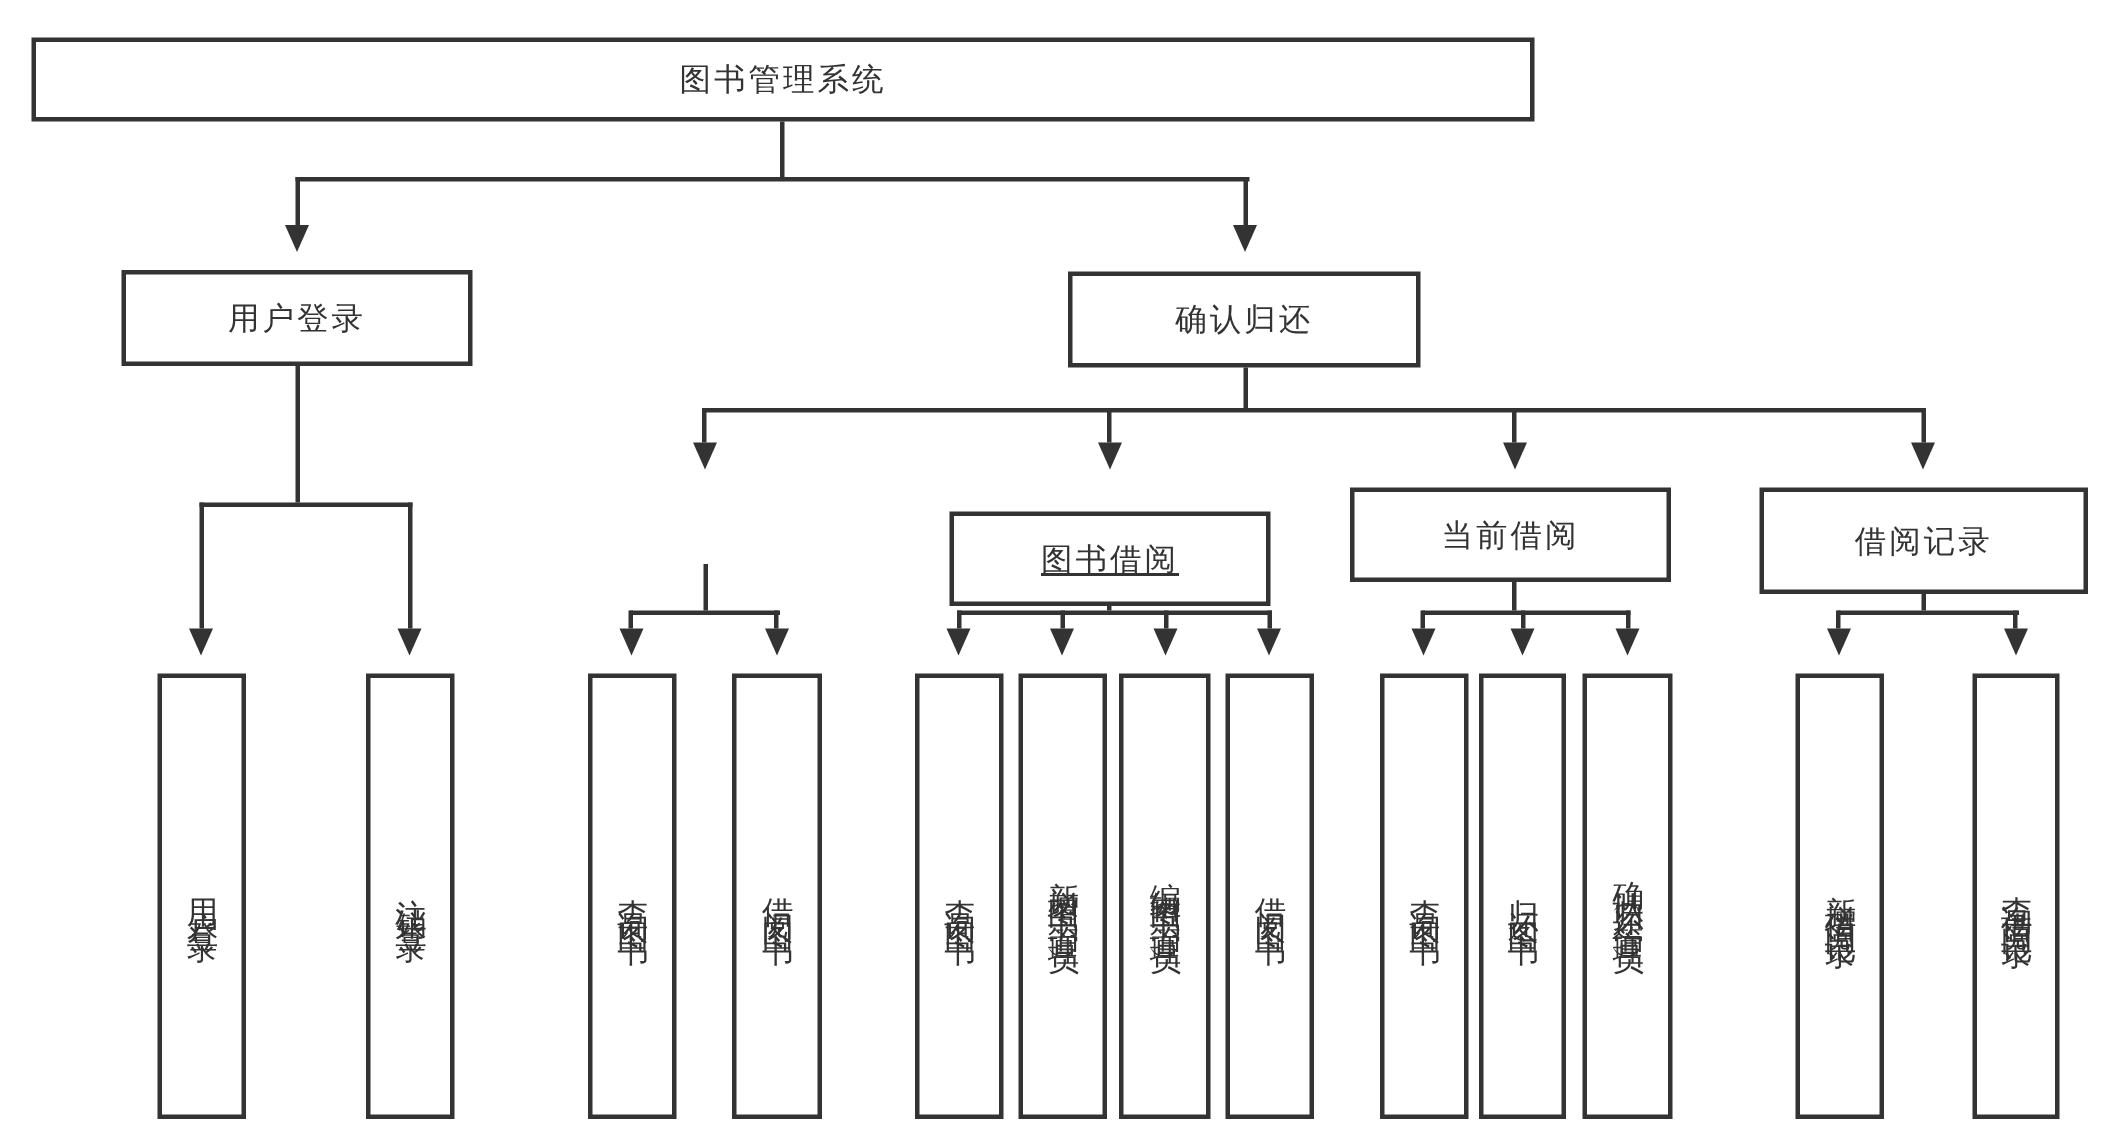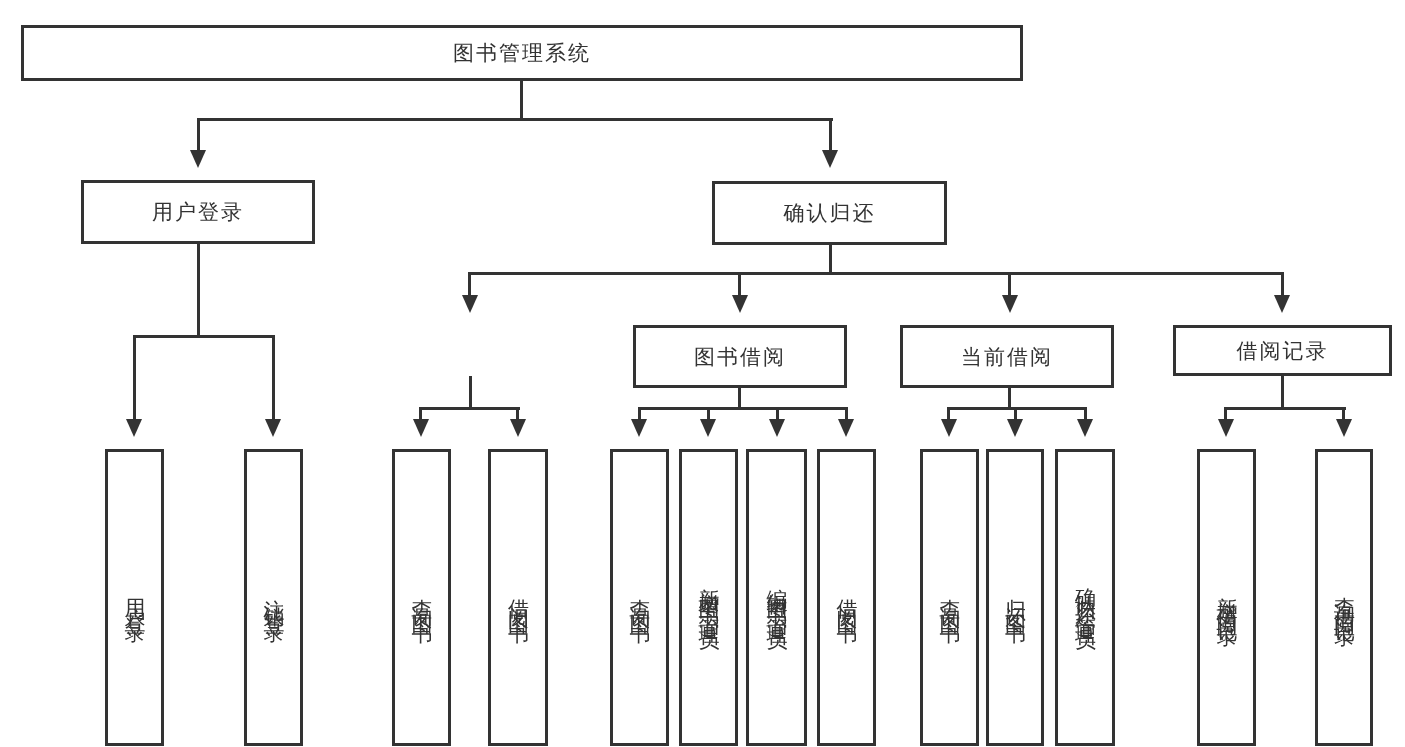--- a/index.html
+++ b/index.html
@@ -82,23 +82,23 @@
   <div class="hl" style="left:469px; top:272px; width:815px; height:3px;"></div>
   <div class="vl" style="left:468px; top:272px; width:3px; height:23px;"></div>
   <div class="arrow" style="left:462px; top:295px;"></div>
   <div class="vl" style="left:738px; top:272px; width:3px; height:23px;"></div>
   <div class="arrow" style="left:732px; top:295px;"></div>
   <div class="vl" style="left:1008px; top:272px; width:3px; height:23px;"></div>
   <div class="arrow" style="left:1002px; top:295px;"></div>
   <div class="vl" style="left:1281px; top:272px; width:3px; height:23px;"></div>
   <div class="arrow" style="left:1274px; top:295px;"></div>
 
-  <div class="box hbox" style="left:633px; top:313px; width:214px; height:63px;">图书借阅</div>
+  <div class="box hbox" style="left:633px; top:329px; width:214px; height:63px;text-decoration:underline;">图书借阅</div>
   <div class="box hbox" style="left:900px; top:313px; width:214px; height:63px;">当前借阅</div>
-  <div class="box hbox" style="left:1173px; top:313px; width:219px; height:51px;">借阅记录</div>
+  <div class="box hbox" style="left:1173px; top:313px; width:219px; height:71px;">借阅记录</div>
 
   <div class="vl" style="left:469px; top:376px; width:3px; height:31px;"></div>
   <div class="hl" style="left:420px; top:407px; width:100px; height:3px;"></div>
   <div class="vl" style="left:419px; top:407px; width:3px; height:12px;"></div>
   <div class="arrow" style="left:413px; top:419px;"></div>
   <div class="vl" style="left:516px; top:407px; width:3px; height:12px;"></div>
   <div class="arrow" style="left:510px; top:419px;"></div>
 
   <div class="vl" style="left:738px; top:376px; width:3px; height:31px;"></div>
   <div class="hl" style="left:638px; top:407px; width:210px; height:3px;"></div>

